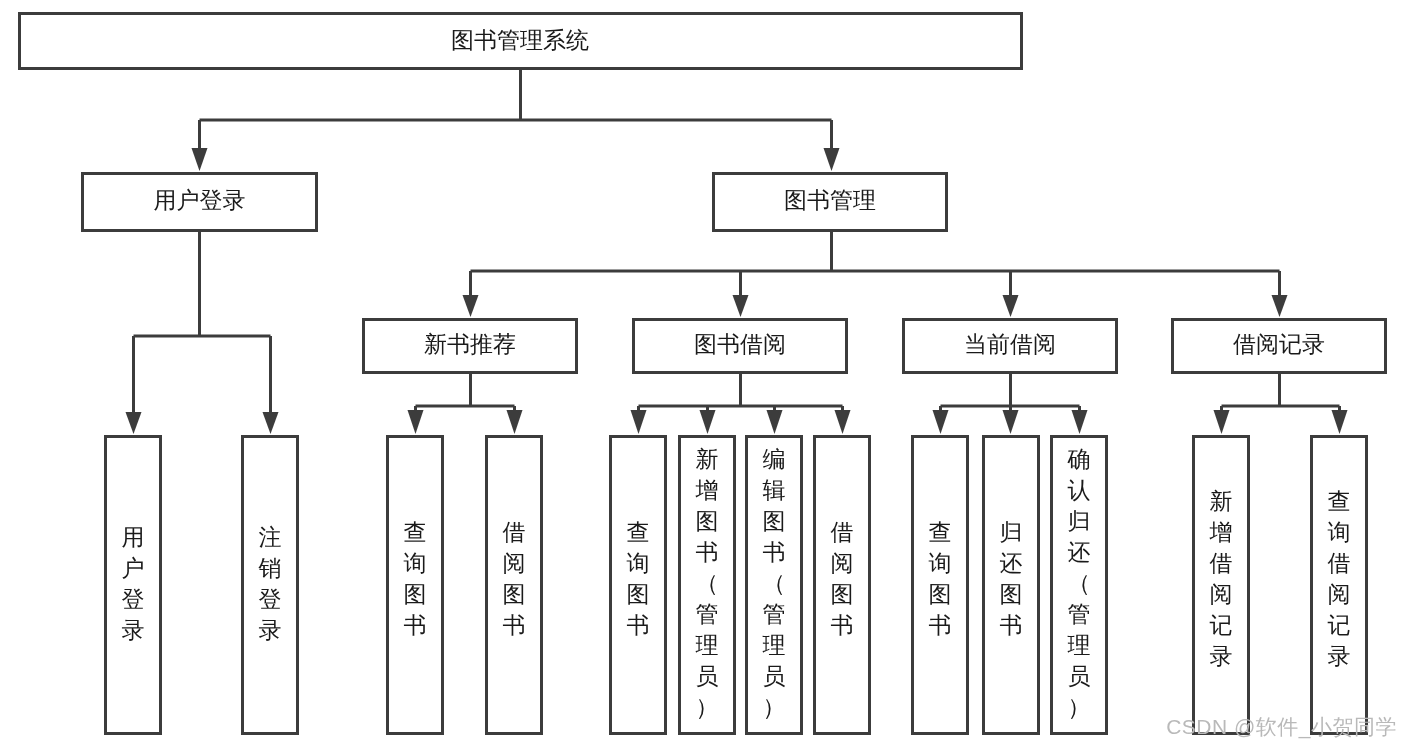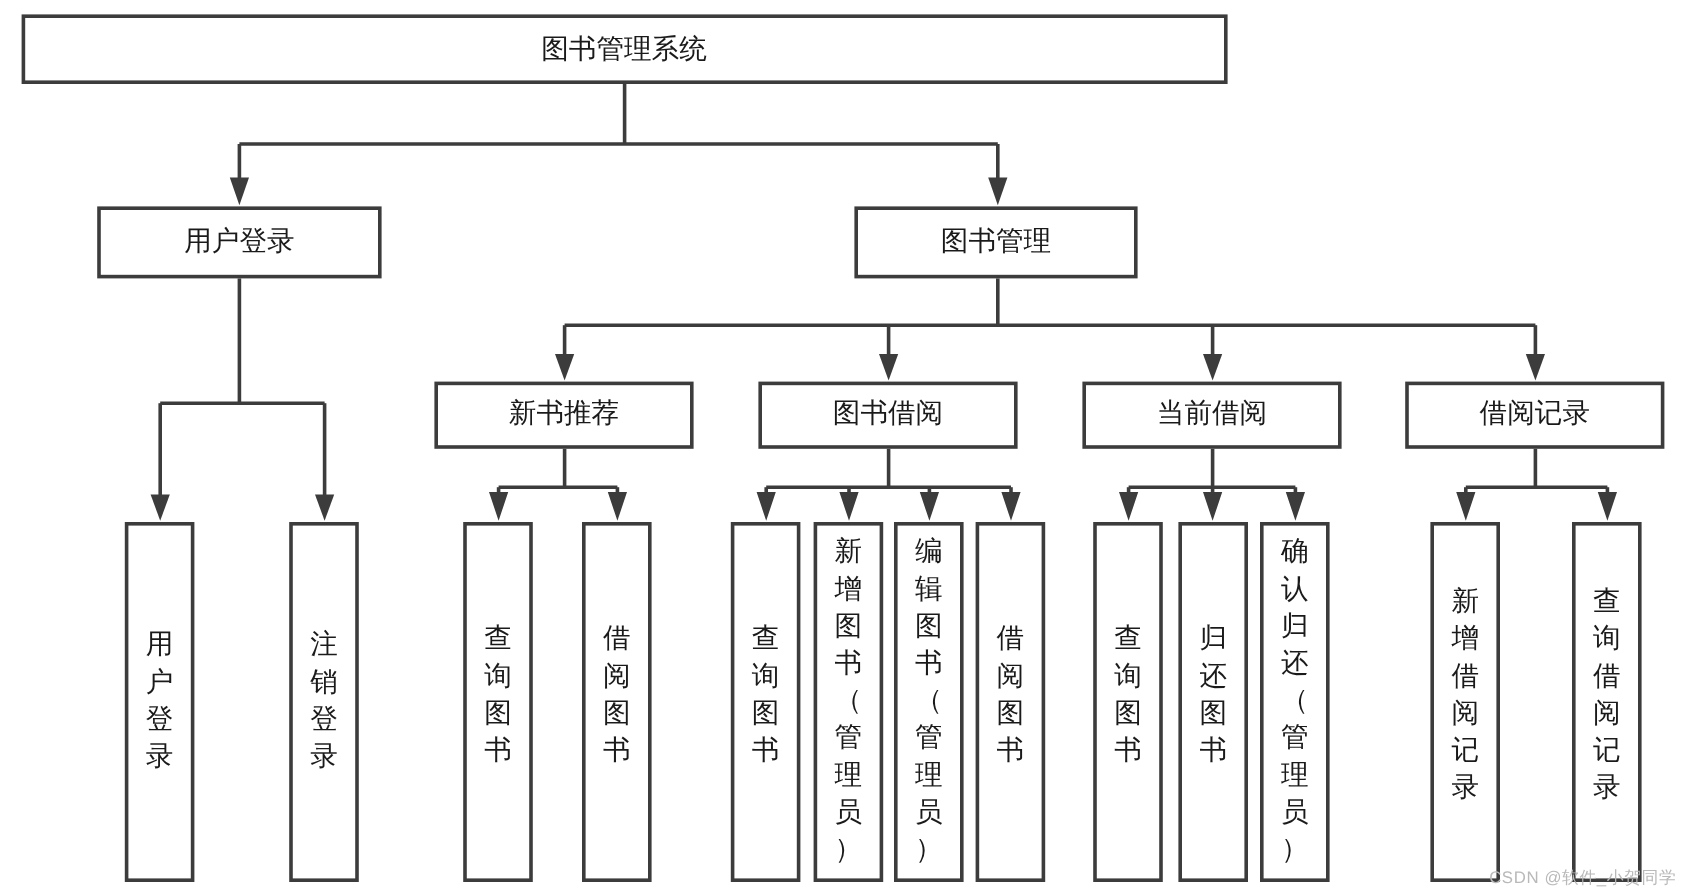--- a/index.html
+++ b/index.html
@@ -55,21 +55,21 @@
     font-size: 23px;
     fill: #1a1a1a;
     text-anchor: middle;
     white-space: pre;
   }
   .watermark {
     position: absolute;
     right: 8px;
     bottom: 6px;
     font-family: "Liberation Sans", "DejaVu Sans", sans-serif;
-    font-size: 14px;
+    font-size: 21px;
     color: #b9b9b9;
     letter-spacing: 0.5px;
     user-select: none;
     pointer-events: none;
   }
 </style>
 </head>
 <body>
 
 <div id="diagram-root">

